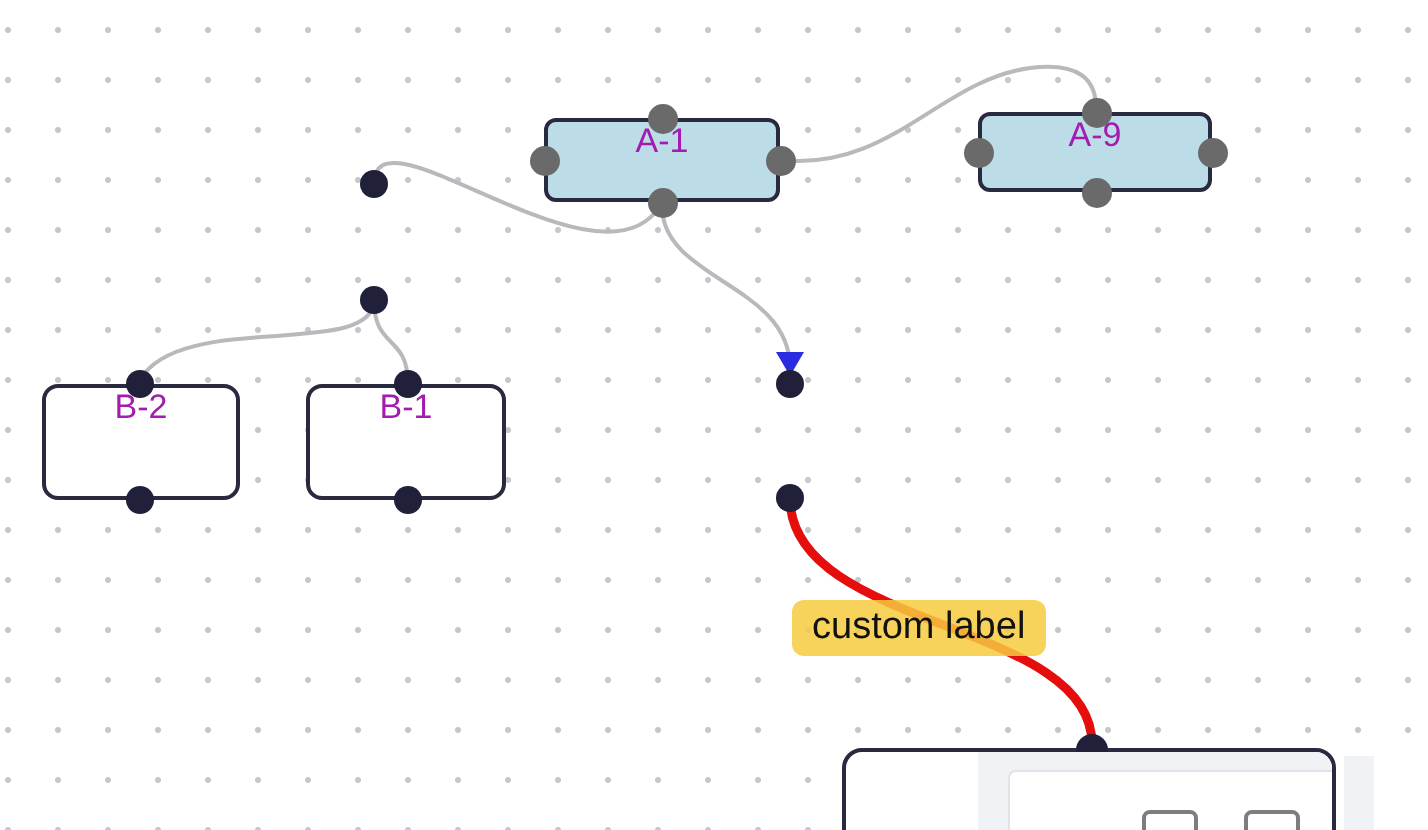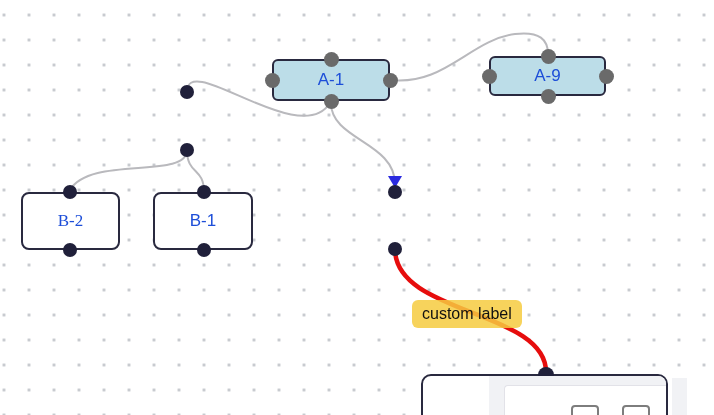--- a/index.html
+++ b/index.html
@@ -13,22 +13,22 @@
   }
   svg.edges{position:absolute;left:0;top:0;z-index:1;}
   svg.edges path{fill:none;}
   svg.edges path.gray{stroke:var(--edge-gray,#b9b9bd);stroke-width:2px;}
   svg.edges path.red{stroke:var(--edge-red,#e60d0d);stroke-width:4.5px;}
   svg.edges polygon.arrow{fill:var(--arrow-blue,#2b2be0);}
 
   .node{
     position:absolute;z-index:3;box-sizing:border-box;
     border:2px solid var(--node-border,#29293f);
-    display:flex;align-items:center;justify-content:center;
-    font-size:17px;color:#1d4ed8;background:#fff;border-radius:8px;
+    display:flex;justify-content:center;
+    font-size:17px;color:#a21caf;background:#fff;border-radius:8px;
   }
   .node.highlight{background:var(--blue-fill,#bcdde8);border-radius:6px;}
 
   .ep{position:absolute;z-index:4;border-radius:50%;}
   .ep.gray{width:15px;height:15px;background:var(--endpoint-gray,#6a6a6a);}
   .ep.dark{width:14px;height:14px;background:var(--endpoint-dark,#20203a);}
 
   .group{
     position:absolute;left:421px;top:374px;width:247px;height:90px;z-index:2;
     box-sizing:border-box;border:2px solid var(--node-border,#29293f);
@@ -46,23 +46,23 @@
   .port.p1{left:66px;} .port.p2{left:117px;}
 
   .dome{
     position:absolute;left:538px;top:367px;width:16px;height:9px;z-index:3;
     background:var(--endpoint-dark,#20203a);border-radius:8px 8px 0 0;
   }
   .fragment-gray{position:absolute;left:672px;top:378px;width:15px;height:37px;background:var(--group-gray,#f1f2f5);z-index:2;}
   .fragment-white{position:absolute;left:687px;top:378px;width:27px;height:37px;background:#fff;z-index:2;}
 
   .edge-label{
-    position:absolute;left:412px;top:300px;z-index:5;
+    position:absolute;left:396px;top:300px;z-index:5;
     background:var(--label-bg,rgba(246,203,64,0.85));
-    color:#111;font-size:16px;line-height:22px;padding:3px 10px;border-radius:6px;
+    color:#111;font-size:19px;line-height:22px;padding:3px 10px;border-radius:6px;
   }
 </style>
 </head>
 <body>
 
 <div class="canvas">
 
   <svg class="edges" width="714" height="415">
     <path class="gray" d="M 187 92 C 187 50, 300 150, 330 103"></path>
     <path class="gray" d="M 187 150 C 187 180, 90 155, 70 190"></path>
@@ -83,21 +83,21 @@
   <div class="fragment-gray"></div>
   <div class="fragment-white"></div>
   <div class="dome"></div>
 
   <div class="node highlight" style="left:272px;top:59px;width:118px;height:42px;">
     <span>A-1</span>
   </div>
   <div class="node highlight" style="left:489px;top:56px;width:117px;height:40px;">
     <span>A-9</span>
   </div>
-  <div class="node" style="left:21px;top:192px;width:99px;height:58px;font-family:Liberation Serif, serif;">
+  <div class="node" style="left:21px;top:192px;width:99px;height:58px;">
     <span>B-2</span>
   </div>
   <div class="node" style="left:153px;top:192px;width:100px;height:58px;">
     <span>B-1</span>
   </div>
 
   <i class="ep gray" style="left:324px;top:52px;"></i>
   <i class="ep gray" style="left:265px;top:73px;"></i>
   <i class="ep gray" style="left:383px;top:73px;"></i>
   <i class="ep gray" style="left:324px;top:94px;"></i>

